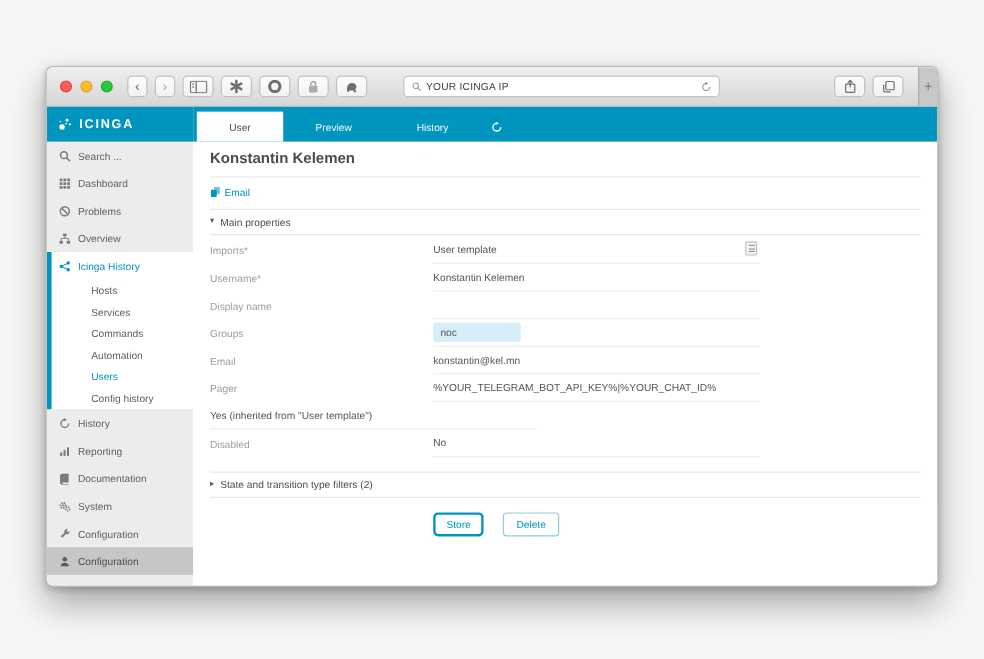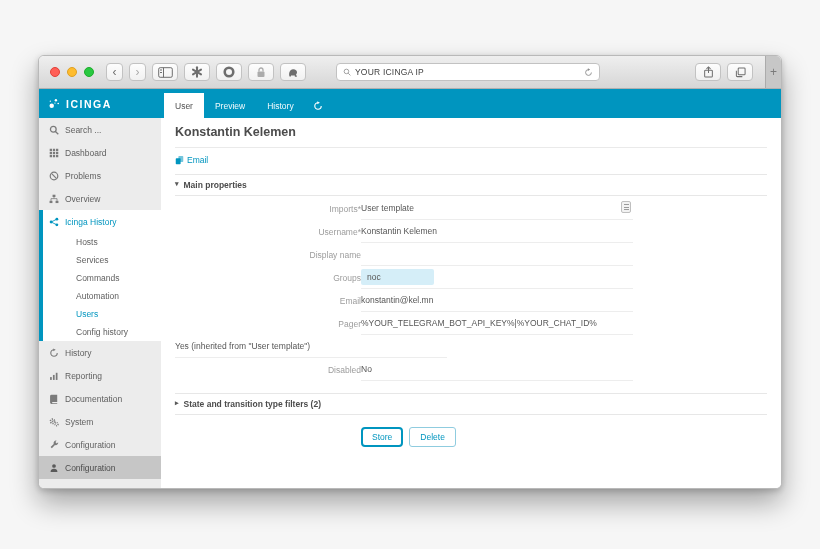--- a/index.html
+++ b/index.html
@@ -92,63 +92,63 @@
   .nav-item.admin svg { color: #5a5a5a; }
   
   .main { flex: 1; background: #fff; display: flex; flex-direction: column; min-width: 0; }
   .tabbar {
     height: 29px; flex: 0 0 auto;
     background: #0095bf;
     display: flex; align-items: flex-end; padding-left: 3px;
   }
   .tab {
     height: 25px; display: flex; align-items: center;
-    padding: 0 11px; font-size: 8.5px; color: #f2fbfd;
+    padding: 0 27px; font-size: 8.5px; color: #f2fbfd;
   }
   .tab.active { background: #fff; color: #4f4f4f; }
   .tab-refresh { height: 25px; display: flex; align-items: center; padding: 0 8px; color: #fff; }
   .content { flex: 1; padding: 7px 14px 0 14px; overflow: hidden; }
   .page-title {
     font-size: 12.5px; font-weight: bold; color: #4c4c4c;
     padding-bottom: 8px; border-bottom: 1px solid #eaeaea;
   }
   .clone {
     margin: 7px 0 9px 0;
     display: flex; align-items: center; gap: 3px;
     color: #0095bf; font-size: 8.5px; width: fit-content;
   }
   .clone svg { color: #0095bf; }
   .sect {
     border-top: 1px solid #e7e7e7; border-bottom: 1px solid #e7e7e7;
     padding: 5px 0;
-    font-size: 8.5px; font-weight: bold; color: #4c4c4c;
+    font-size: 8.5px; font-weight: normal; color: #4c4c4c;
     display: flex; align-items: flex-start; gap: 5px;
   }
   .sect .caret { font-size: 7px; color: #5a5a5a; }
   .sect.filters { margin-top: 12px; }
   .form { padding-top: 1px; }
   .row { display: flex; align-items: center; height: 23px; }
-  .f-label { flex: 0 0 186px; font-size: 8.5px; color: #9c9c9c; text-align: right; }
+  .f-label { flex: 0 0 186px; font-size: 8.5px; color: #9c9c9c; }
   .f-value {
     flex: 0 0 272px; height: 100%;
     display: flex; align-items: center;
     font-size: 8.5px; color: #565656;
     border-bottom: 1px solid #ededed;
     position: relative;
   }
   .imports-btn {
     position: absolute; right: 2px; top: 4px;
     width: 10px; height: 12px;
     background: #f2f2f2; border: 1px solid #bfbfbf; border-radius: 2px;
     display: flex; flex-direction: column; justify-content: center; gap: 1.5px;
     padding: 0 1.5px;
   }
   .imports-btn i { display: block; height: 1px; background: #9a9a9a; }
   .chip { background: #d5eef8; border-radius: 2px; padding: 3px 6px; min-width: 73px; }
-  .btn-row { margin-left: 186px; margin-top: 12px; display: flex; gap: 6px; }
+  .btn-row { margin-left: 186px; margin-top: 12px; display: flex; gap: 16px; }
   .btn {
     background: #fff; color: #0095bf;
     font-size: 8.5px; font-family: "Liberation Sans", sans-serif;
     border: 1px solid #8fccdf; border-radius: 3px;
     padding: 4px 10px;
   }
   .btn.primary { border: 2px solid #0095bf; border-radius: 4px; padding: 3px 9px; }
 </style>
 </head>
 <body>

